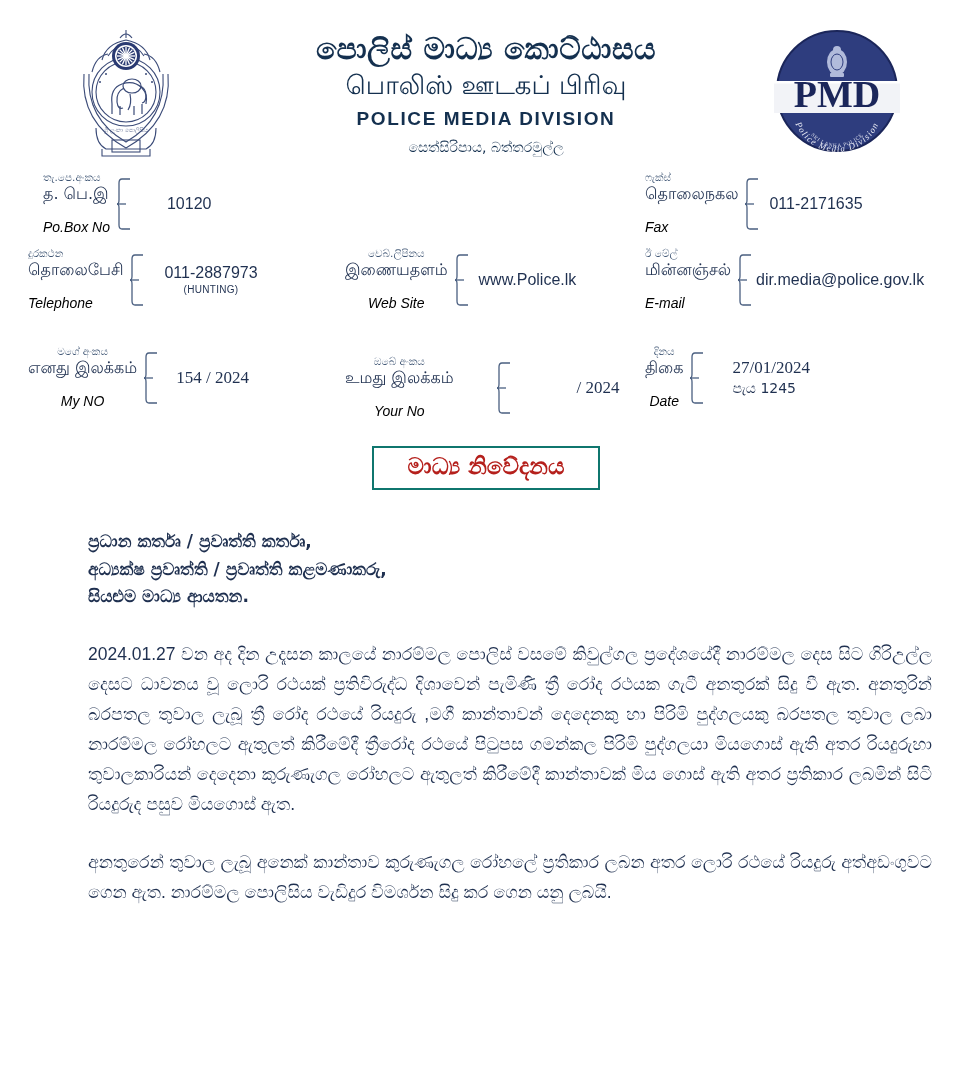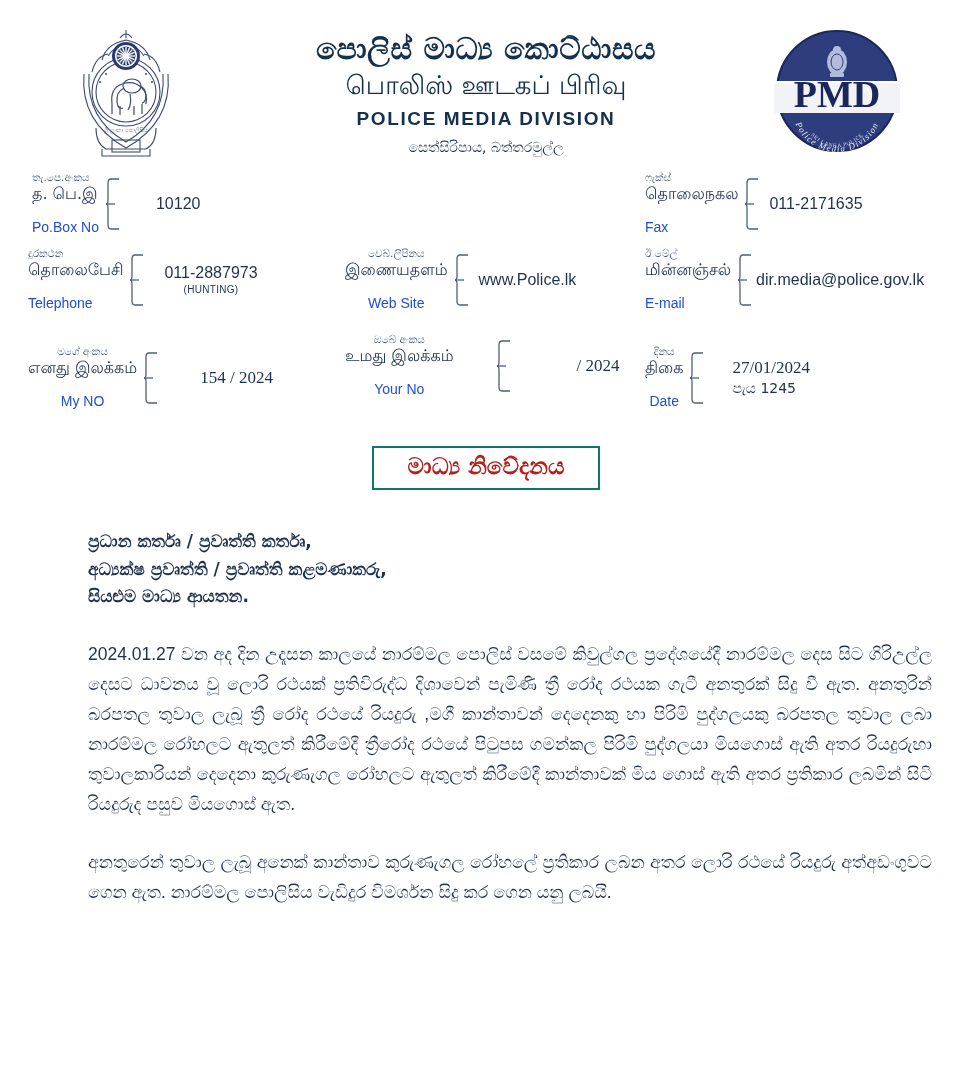--- a/index.html
+++ b/index.html
@@ -95,23 +95,24 @@
   }
   .lbl-ta {
     font-family: "DejaVu Sans", sans-serif;
     font-size: 16px;
     color: #1f3050;
     white-space: nowrap;
     margin-top: 1px;
   }
   .lbl-en {
     font-size: 14px;
-    color: #1d4ed8;
+    color: #000000;
     white-space: nowrap;
     margin-top: 17px;
+    font-style: italic;
   }
   .brace {
     width: 16px;
     height: 52px;
     margin-left: 7px;
     flex: none;
   }
   .brace svg { display: block; }
   .field-value {
     font-size: 16px;
@@ -281,21 +282,21 @@
       <path id="pmdArc2" d="M34 103 A34 34 0 0 0 92 103" fill="none"></path>
       <text font-family="Liberation Serif, serif" font-size="5.5" fill="#d6daea" letter-spacing="0.6">
         <textPath href="#pmdArc2" startOffset="50%" text-anchor="middle">SRI LANKA POLICE</textPath>
       </text>
     </svg>
   </div>
 </div>
 
 <div class="contact-grid">
 
-  <div class="field" style="left:32px; top:4px;">
+  <div class="field" style="left:43px; top:4px;">
     <div class="field-labels">
       <span class="lbl-si">තැ.පෙ.අංකය</span>
       <span class="lbl-ta">த. பெ.இ</span>
       <span class="lbl-en">Po.Box No</span>
     </div>
     <span class="brace">
       <svg viewBox="0 0 16 52" width="16" height="52">
         <path d="M13 1 L5 1 Q2 1 2 5 L2 22 Q2 26 0 26 Q2 26 2 30 L2 47 Q2 51 5 51 L13 51" fill="none" stroke="#4a5f80" stroke-width="1.3"></path>
         <line x1="0" y1="26" x2="9" y2="26" stroke="#4a5f80" stroke-width="1.3"></line>
       </svg>
@@ -379,26 +380,26 @@
       <span class="lbl-si">මගේ අංකය</span>
       <span class="lbl-ta">எனது இலக்கம்</span>
       <span class="lbl-en">My NO</span>
     </div>
     <span class="brace">
       <svg viewBox="0 0 16 52" width="16" height="52">
         <path d="M13 1 L5 1 Q2 1 2 5 L2 22 Q2 26 0 26 Q2 26 2 30 L2 47 Q2 51 5 51 L13 51" fill="none" stroke="#4a5f80" stroke-width="1.3"></path>
         <line x1="0" y1="26" x2="9" y2="26" stroke="#4a5f80" stroke-width="1.3"></line>
       </svg>
     </span>
-    <span class="field-value val-left value-serif" style="margin-left:40px;">
+    <span class="field-value val-left value-serif" style="margin-left:16px;">
       <span>154 / 2024</span>
     </span>
   </div>
 
-  <div class="field" style="left:345px; top:166px;gap:36px;">
+  <div class="field" style="left:345px; top:188px;gap:36px;">
     <div class="field-labels align-center">
       <span class="lbl-si">ඔබේ අංකය</span>
       <span class="lbl-ta">உமது இலக்கம்</span>
       <span class="lbl-en">Your No</span>
     </div>
     <span class="brace">
       <svg viewBox="0 0 16 52" width="16" height="52">
         <path d="M13 1 L5 1 Q2 1 2 5 L2 22 Q2 26 0 26 Q2 26 2 30 L2 47 Q2 51 5 51 L13 51" fill="none" stroke="#4a5f80" stroke-width="1.3"></path>
         <line x1="0" y1="26" x2="9" y2="26" stroke="#4a5f80" stroke-width="1.3"></line>
       </svg>

